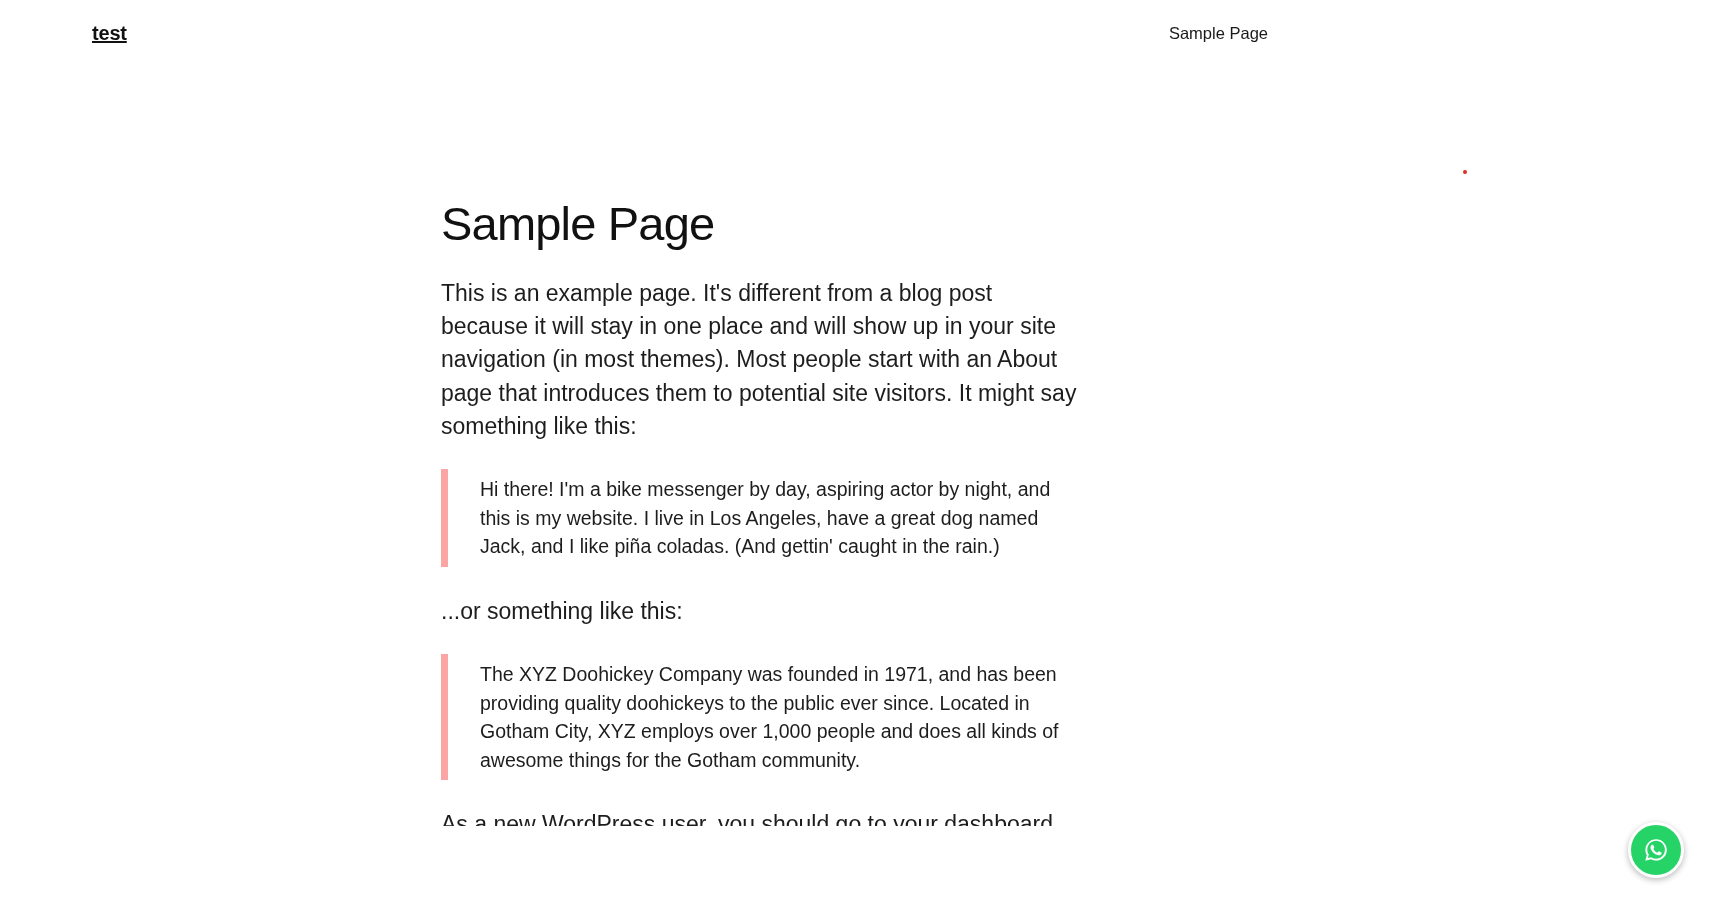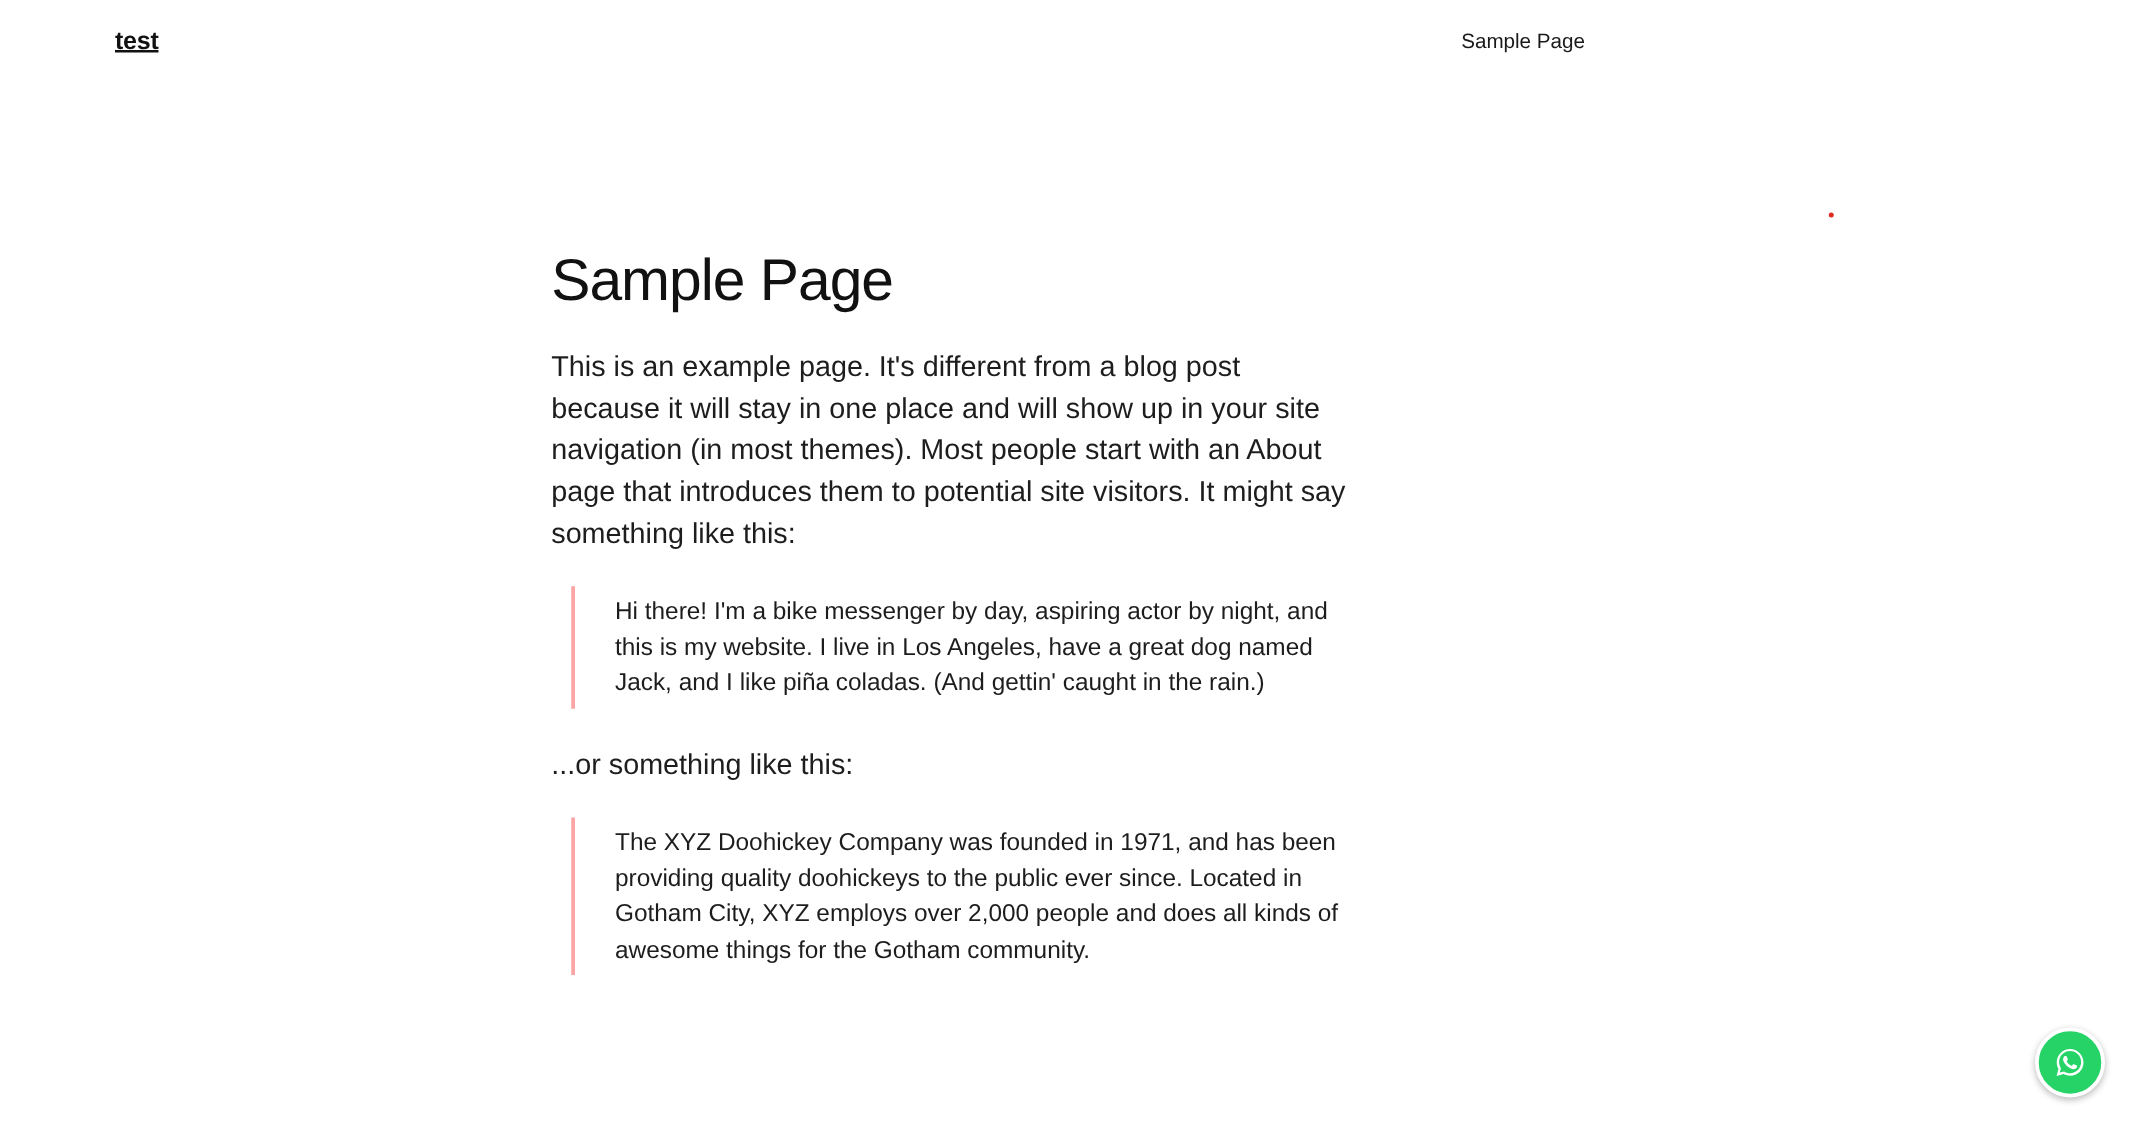--- a/index.html
+++ b/index.html
@@ -77,23 +77,23 @@
     line-height: 1.12;
   }
   .para {
     font-size: 23px;
     line-height: 1.45;
     margin: 0 0 26px 0;
     color: #1d1d1d;
   }
   .para.tight { }
   blockquote.quote {
-    margin: 0 0 26px 16px;
+    margin: 0 0 26px 0;
     padding: 6px 0 6px 32px;
-    border-left: 3px solid #fca5a5;
+    border-left: 7px solid #fca5a5;
   }
   blockquote.quote p {
     margin: 0;
     font-size: 19.5px;
     line-height: 1.46;
     color: #1d1d1d;
   }
   .quote-wrap { margin-bottom: 28px; }
   .clip-last {
     max-height: 18px;
@@ -138,24 +138,25 @@
   <div class="quote-wrap">
     <blockquote class="quote">
       <p>Hi there! I'm a bike messenger by day, aspiring actor by night, and this is my website. I live in Los Angeles, have a great dog named Jack, and I like piña coladas. (And gettin' caught in the rain.)</p>
     </blockquote>
   </div>
 
   <p class="para tight">...or something like this:</p>
 
   <div class="quote-wrap">
     <blockquote class="quote">
-      <p>The XYZ Doohickey Company was founded in 1971, and has been providing quality doohickeys to the public ever since. Located in Gotham City, XYZ employs over 2,000 people and does all kinds of awesome things for the Gotham community.</p>
+      <p>The XYZ Doohickey Company was founded in 1971, and has been providing quality doohickeys to the public ever since. Located in Gotham City, XYZ employs over 1,000 people and does all kinds of awesome things for the Gotham community.</p>
     </blockquote>
   </div>
 
+  <p class="para clip-last">As a new WordPress user, you should go to your dashboard</p>
 </main>
 
 <div class="whatsapp-fab">
   <span>
     <svg width="30" height="30" viewBox="0 0 32 32" aria-hidden="true">
       <path fill="#ffffff" d="M16.1 4.5c-6.3 0-11.4 5.1-11.4 11.4 0 2 .5 3.9 1.5 5.6L4.5 27.5l6.2-1.6c1.6.9 3.5 1.4 5.4 1.4 6.3 0 11.4-5.1 11.4-11.4S22.4 4.5 16.1 4.5zm0 20.7c-1.8 0-3.4-.5-4.8-1.3l-.3-.2-3.7.9 1-3.6-.2-.4c-.9-1.5-1.4-3.2-1.4-5 0-5.2 4.2-9.4 9.4-9.4s9.4 4.2 9.4 9.4-4.2 9.6-9.4 9.6zm5.3-6.9c-.3-.1-1.7-.8-2-.9-.3-.1-.5-.1-.7.1-.2.3-.7.9-.9 1.1-.2.2-.3.2-.6.1-.3-.1-1.2-.5-2.3-1.5-.9-.8-1.4-1.7-1.6-2-.2-.3 0-.5.1-.6.1-.1.3-.3.4-.5.1-.2.2-.3.3-.5.1-.2 0-.4 0-.5 0-.1-.7-1.6-.9-2.2-.2-.6-.5-.5-.7-.5h-.6c-.2 0-.5.1-.8.4-.3.3-1 1-1 2.5s1.1 2.9 1.2 3.1c.1.2 2.1 3.2 5 4.5.7.3 1.3.5 1.7.6.7.2 1.3.2 1.8.1.6-.1 1.7-.7 2-1.4.2-.7.2-1.2.2-1.4-.1-.2-.3-.3-.6-.4z"></path>
     </svg>
   </span>
 </div>
 

